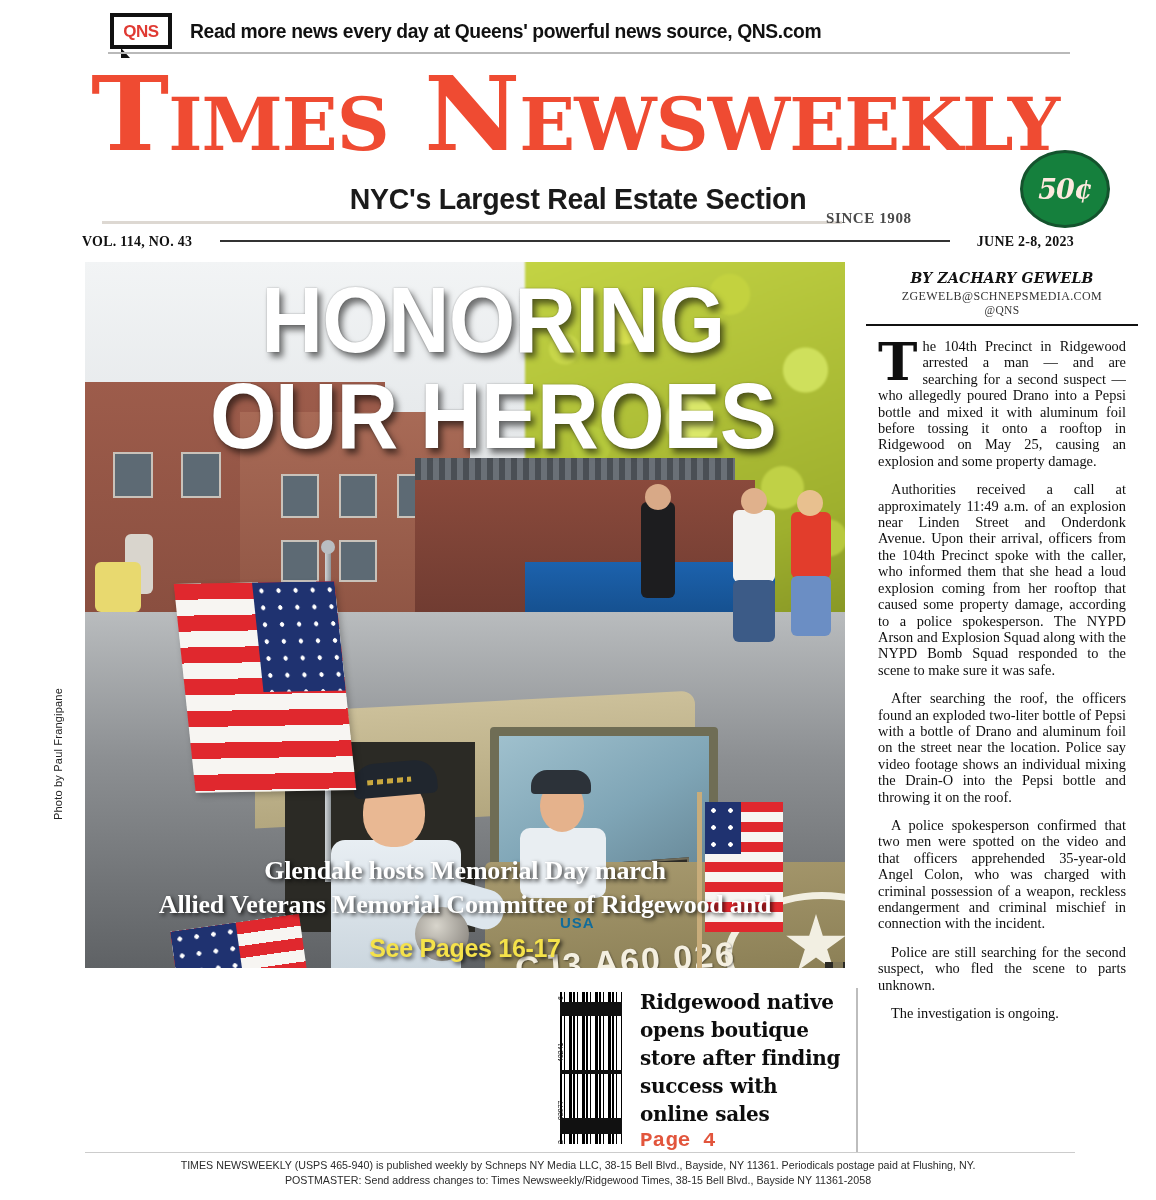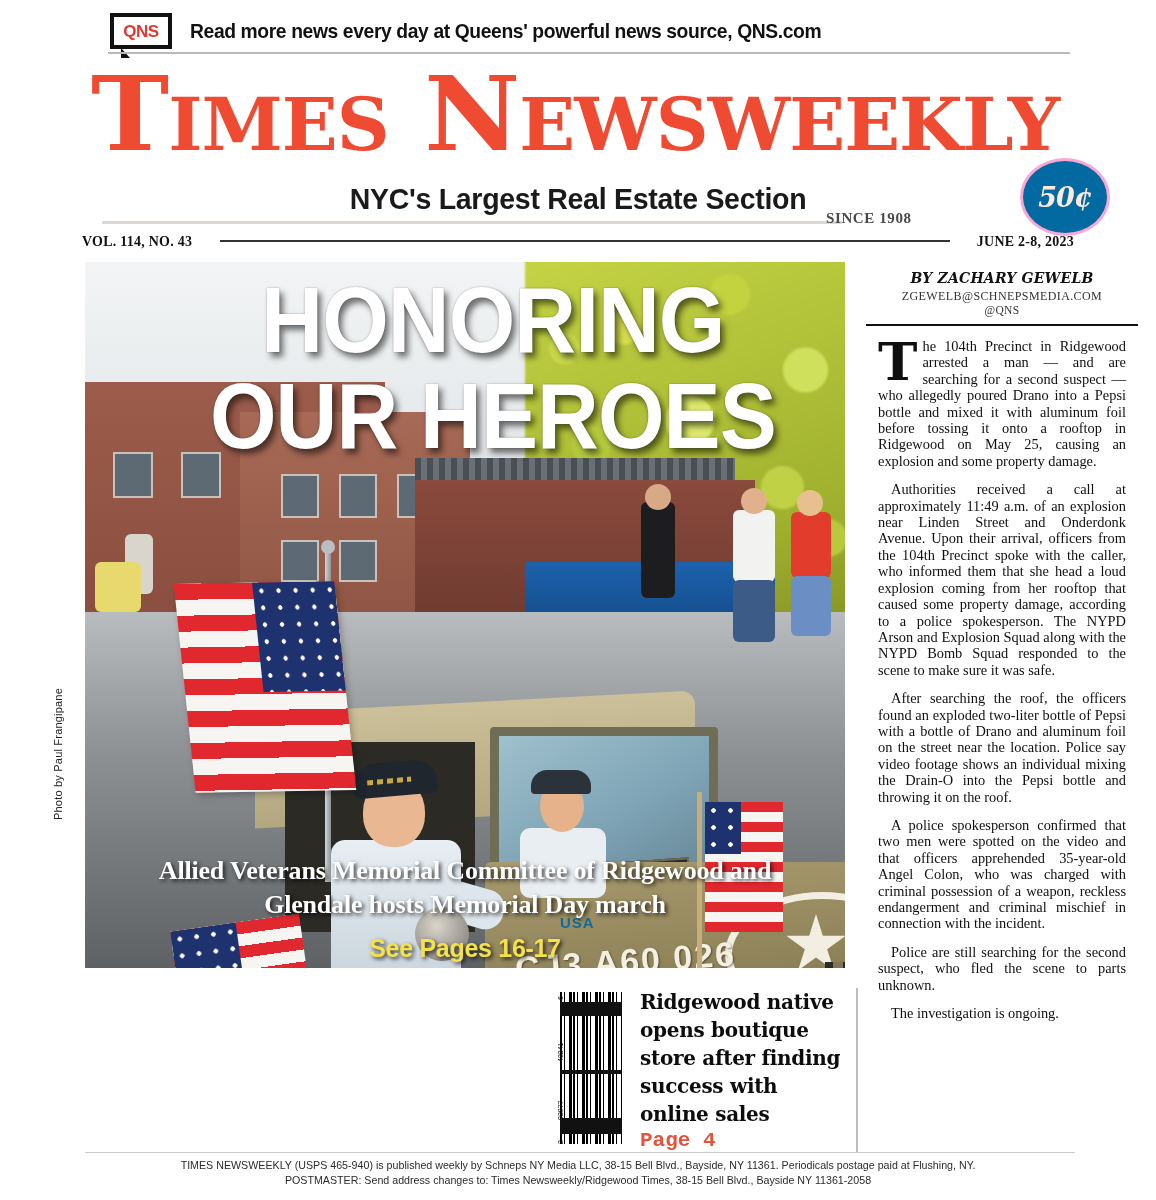--- a/index.html
+++ b/index.html
@@ -60,22 +60,22 @@
   }
   .mast-underline{
     position:absolute;left:102px;top:159px;width:740px;height:3px;background:#ddd8d2;
   }
   .mast-since{
     position:absolute;left:826px;top:148px;
     font-family:"Liberation Serif",serif;font-weight:bold;
     font-size:15px;letter-spacing:0.6px;color:#4a4a4a;
   }
   .price-badge{
-    position:absolute;left:1020px;top:96px;width:84px;height:72px;
-    border-radius:50%;background:#0369a1;border:3px solid #f9a8d4;
+    position:absolute;left:1020px;top:88px;width:84px;height:72px;
+    border-radius:50%;background:#15803d;border:3px solid #14532d;
     display:flex;align-items:center;justify-content:center;
   }
   .price-badge span{
     color:#ffe9df;font-family:"DejaVu Serif",serif;font-weight:bold;
     font-size:27px;font-style:italic;letter-spacing:-1px;
   }
 
   
   .tagline{
     position:absolute;left:0;top:182px;width:1156px;text-align:center;
@@ -418,22 +418,22 @@
           <div class="stars"></div>
         </div>
     </div>
 
     <div class="photo-title">
       <span class="l1">HONORING</span>
       <span class="l2">OUR HEROES</span>
     </div>
 
     <div class="cap-wrap">
+      <div class="cap-line">Glendale hosts Memorial Day march</div>
       <div class="cap-line">Allied Veterans Memorial Committee of Ridgewood and</div>
-      <div class="cap-line">Glendale hosts Memorial Day march</div>
       <div class="cap-see">See Pages 16-17</div>
     </div>
   </div>
 
   <div class="rightcol">
     <div class="rc-byline">BY ZACHARY GEWELB</div>
     <div class="rc-email">ZGEWELB@SCHNEPSMEDIA.COM</div>
     <div class="rc-handle">@QNS</div>
     <div class="rc-rule"></div>
     <div class="rc-body">

